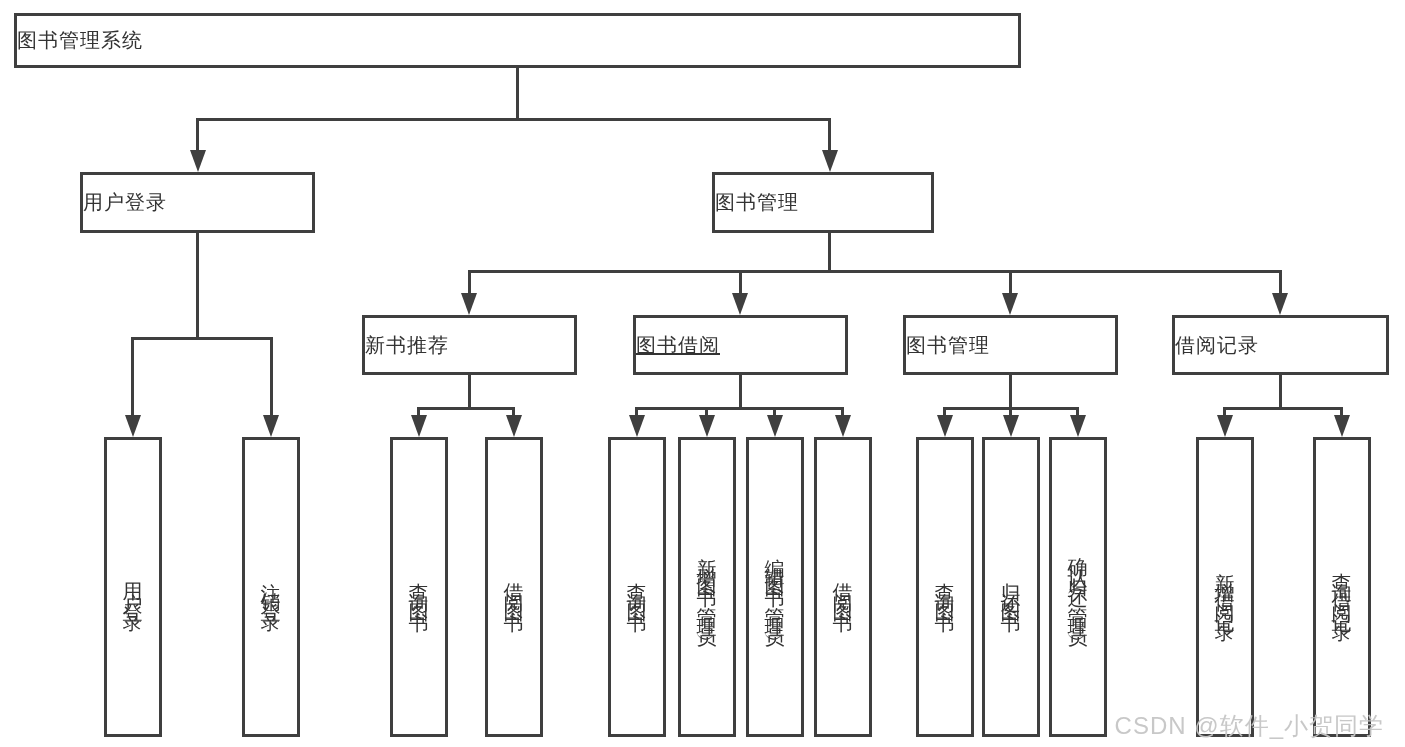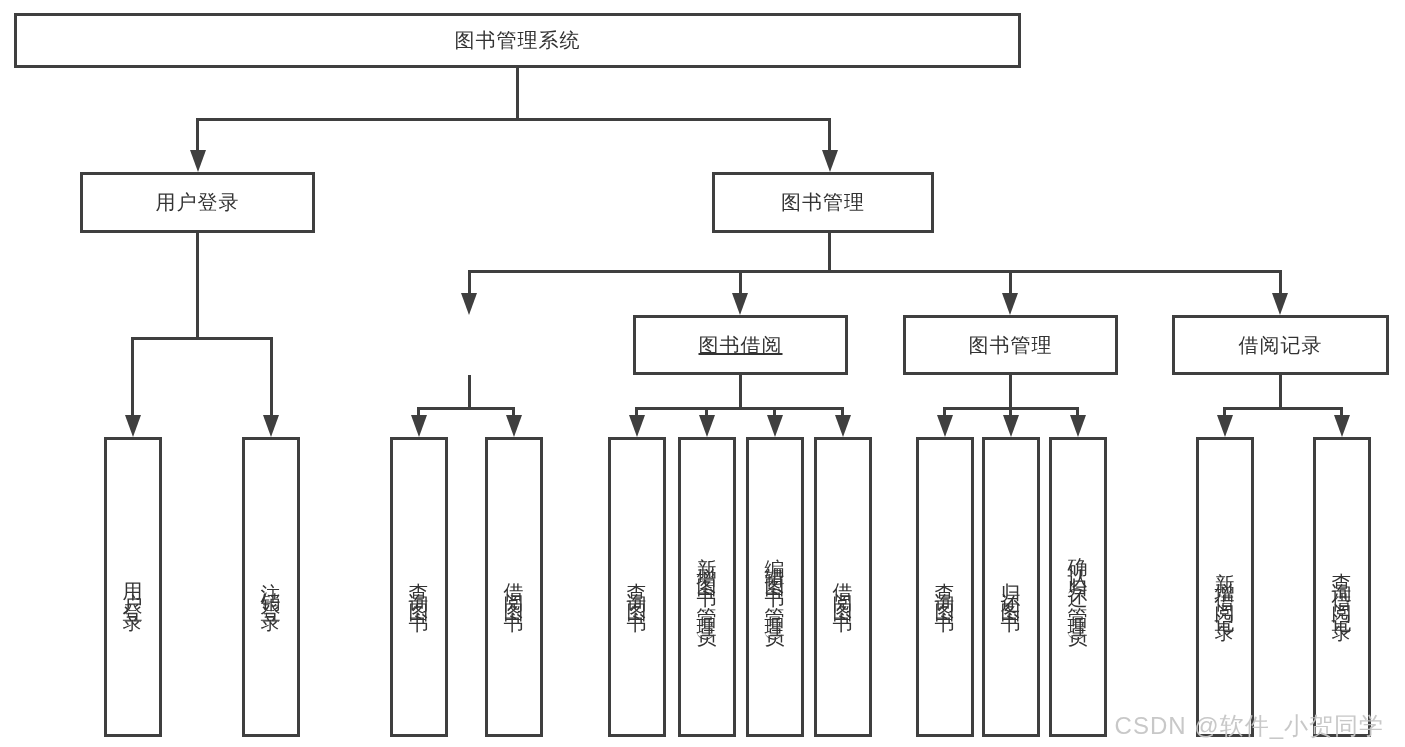--- a/index.html
+++ b/index.html
@@ -2,21 +2,21 @@
 <html><head>
 <meta charset="utf-8">
 <style>
   html,body{margin:0;padding:0;background:#ffffff;}
   .canvas{
     position:relative;width:1405px;height:747px;background:#ffffff;
     font-family:"Liberation Sans","DejaVu Sans",sans-serif;overflow:hidden;
   }
   .box{
     position:absolute;box-sizing:border-box;background:#ffffff;
-    border:3px solid #3f3f3f;display:flex;align-items:center;justify-content:center;
+    border:3px solid #3f3f3f;display:flex;align-items:center;justify-content:flex-start;
     color:#333333;font-size:20px;letter-spacing:1px;z-index:2;
   }
   .leaf{
     position:absolute;box-sizing:border-box;background:#ffffff;
     border:3px solid #3f3f3f;display:flex;align-items:center;justify-content:center;
     top:437px;width:58px;height:300px;z-index:2;
   }
   .leaf span{
     writing-mode:vertical-rl;text-orientation:mixed;
     font-size:20px;color:#333333;letter-spacing:10px;line-height:1;
@@ -44,20 +44,23 @@
     <span>图书管理系统</span>
   </div>
 
   <div class="box" style="left:80px;top:172px;width:235px;height:61px;">
     <span>用户登录</span>
   </div>
   <div class="box" style="left:712px;top:172px;width:222px;height:61px;">
     <span>图书管理</span>
   </div>
 
+  <div class="box" style="left:362px;top:315px;width:215px;height:60px;">
+    <span>新书推荐</span>
+  </div>
   <div class="box" style="left:633px;top:315px;width:215px;height:60px;text-decoration:underline;">
     <span>图书借阅</span>
   </div>
   <div class="box" style="left:903px;top:315px;width:215px;height:60px;">
     <span>图书管理</span>
   </div>
   <div class="box" style="left:1172px;top:315px;width:217px;height:60px;">
     <span>借阅记录</span>
   </div>
 

